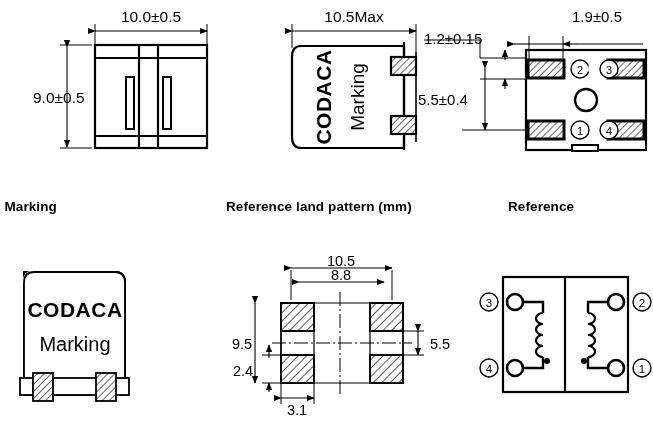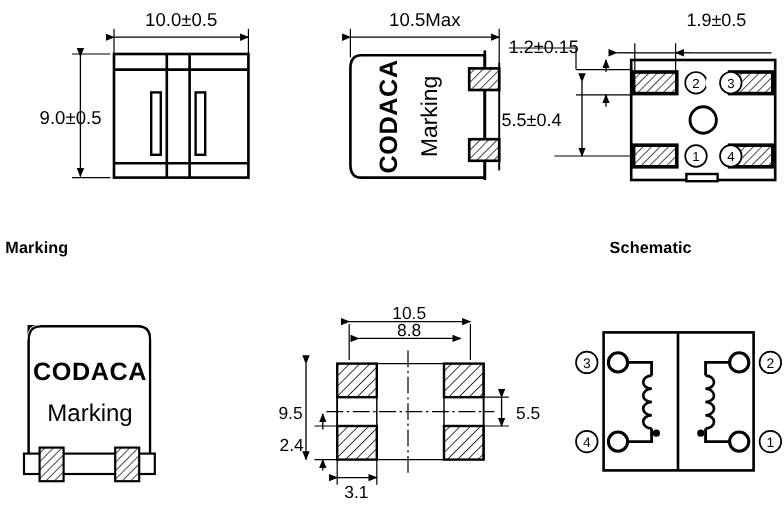--- a/index.html
+++ b/index.html
@@ -223,15 +223,16 @@
   <text id="t-pp" x="418" y="105" font-size="15" text-anchor="start" font-family="'Liberation Sans',sans-serif">5.5±0.4</text>
   <text id="t-l105" x="341" y="266" font-size="14.5" text-anchor="middle" font-family="'Liberation Sans',sans-serif">10.5</text>
   <text id="t-l88" x="341" y="280" font-size="14.5" text-anchor="middle" font-family="'Liberation Sans',sans-serif">8.8</text>
   <text id="t-l95" x="232" y="349" font-size="14.5" text-anchor="start" font-family="'Liberation Sans',sans-serif">9.5</text>
   <text id="t-l24" x="233" y="376" font-size="14.5" text-anchor="start" font-family="'Liberation Sans',sans-serif">2.4</text>
   <text id="t-l31" x="297" y="415" font-size="14.5" text-anchor="middle" font-family="'Liberation Sans',sans-serif">3.1</text>
   <text id="t-l55" x="430" y="349" font-size="14.5" text-anchor="start" font-family="'Liberation Sans',sans-serif">5.5</text>
 </svg>
 
 <div class="sec-label" id="label-marking">2 Marking</div>
-<div class="sec-label" id="label-schem">Schematic</div>
+<div class="sec-label" id="label-land">Reference land pattern (mm)</div>
+<div class="sec-label" id="label-schem">Reference</div>
 
 </div>
 
 </body></html>

